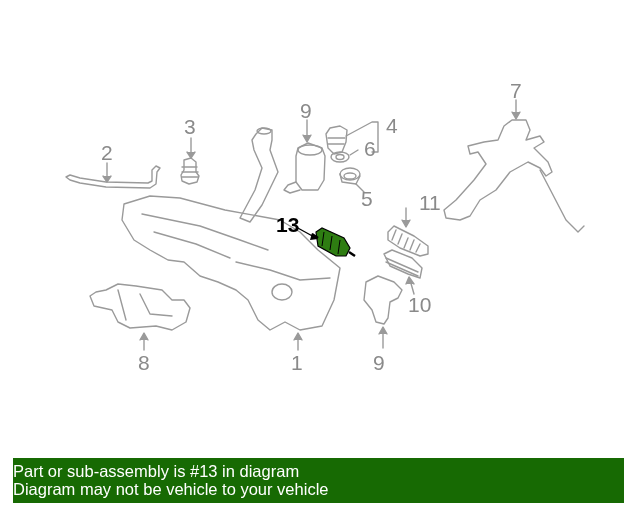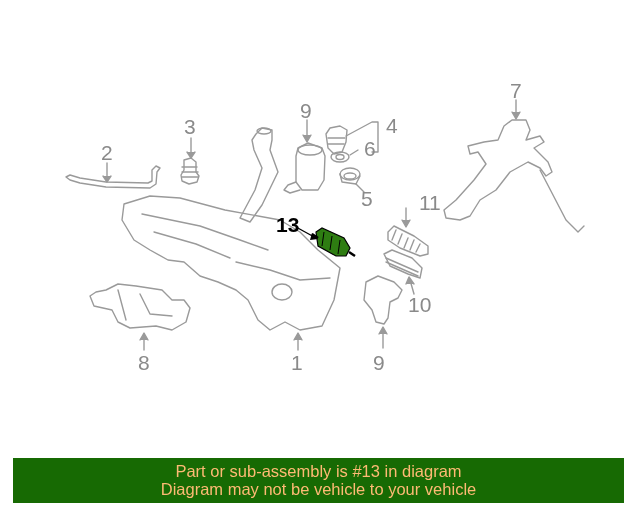--- a/index.html
+++ b/index.html
@@ -1,20 +1,20 @@
 <!DOCTYPE html>
 <html><head>
   <meta charset="utf-8">
   <style>
     html, body { margin:0; padding:0; background:#ffffff; }
     body { width:640px; height:512px; position:relative; overflow:hidden; font-family:"Liberation Sans", sans-serif; }
     #diagram { position:absolute; left:0; top:0; width:640px; height:512px; }
     .callout { position:absolute; font-family:"Liberation Sans", sans-serif; font-size:21px; color:#8a8a8a; line-height:1; }
     .callout.active { color:#000000;font-weight:bold; }
-    #banner { position:absolute; left:13px; top:458px; width:611px; height:45px; background:#176a03; color:#fdba74; text-align:center; font-size:16.5px; line-height:18px; padding-top:4px; box-sizing:border-box; }
+    #banner { position:absolute; left:13px; top:458px; width:611px; height:45px; background:#176a03; color:#ffffff; font-size:16.5px; line-height:18px; padding-top:4px; box-sizing:border-box; }
     #banner div { white-space:nowrap; }
   </style>
 </head>
 <body>
 
 <svg id="diagram" viewBox="0 0 640 512" xmlns="http://www.w3.org/2000/svg">
   <g fill="none" stroke="#9a9a9a" stroke-width="1.4" stroke-linejoin="round" stroke-linecap="round">
 
     <g>
       <path d="M66 177 L70 175 L80 178 L106 182 L148 183 L152 181 L152 170 L156 166 L160 168 L157 172 L156 184 L150 188 L106 187 L80 183 L70 180 Z"></path>

